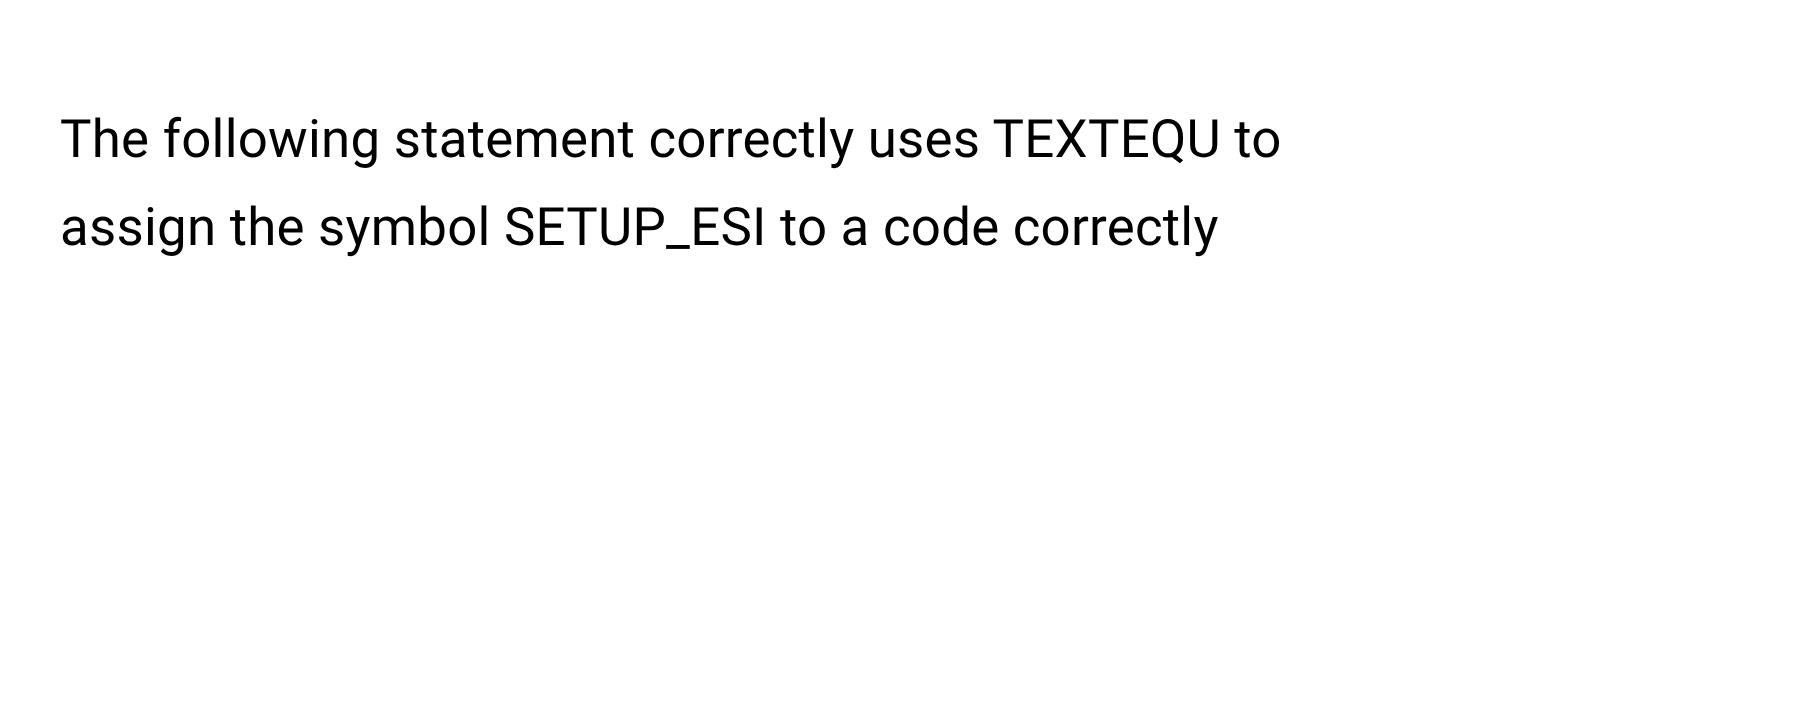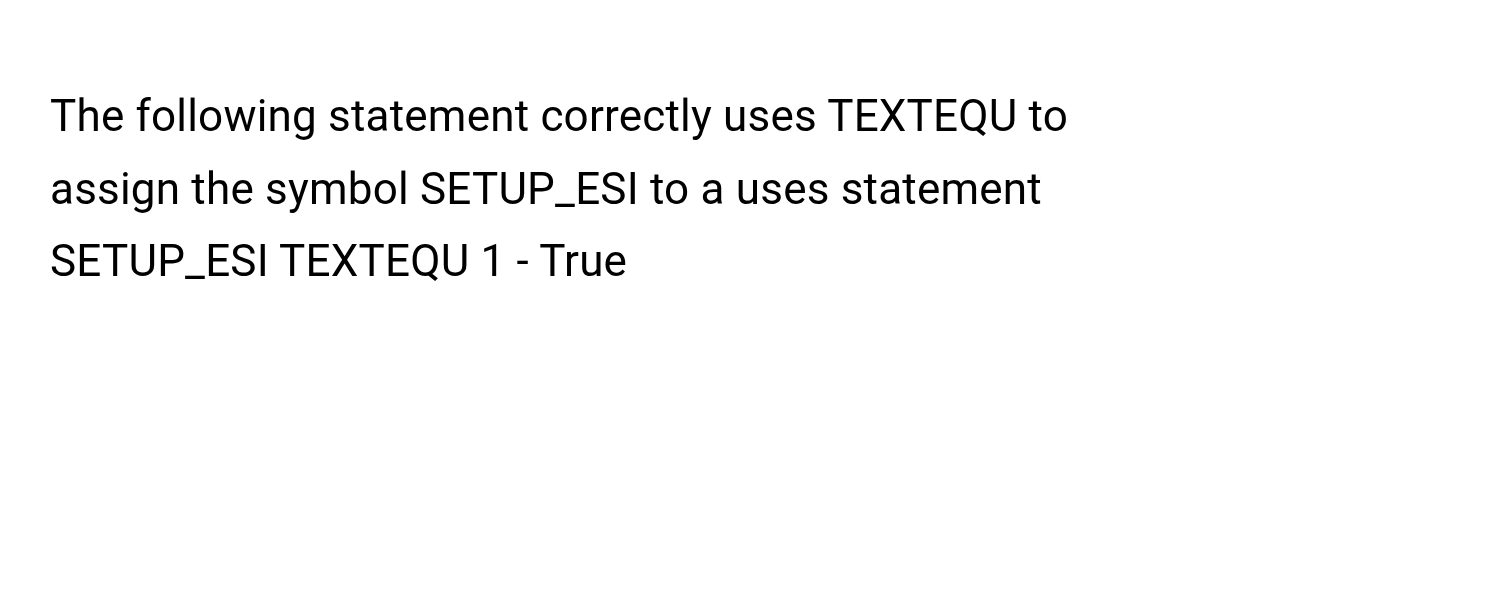--- a/index.html
+++ b/index.html
@@ -20,15 +20,14 @@
       color: #000000;
       font-weight: 400;
       letter-spacing: 0.2px;
     }
   </style>
 </head>
 <body>
 
 <div class="question-text">
   <div>The following statement correctly uses TEXTEQU to</div>
-  <div>assign the symbol SETUP_ESI to a uses statement</div>
-  <div>SETUP_ESI TEXTEQU 1 - True</div>
+  <div>assign the symbol SETUP_ESI to a code correctly</div>
 </div>
 
 </body></html>

